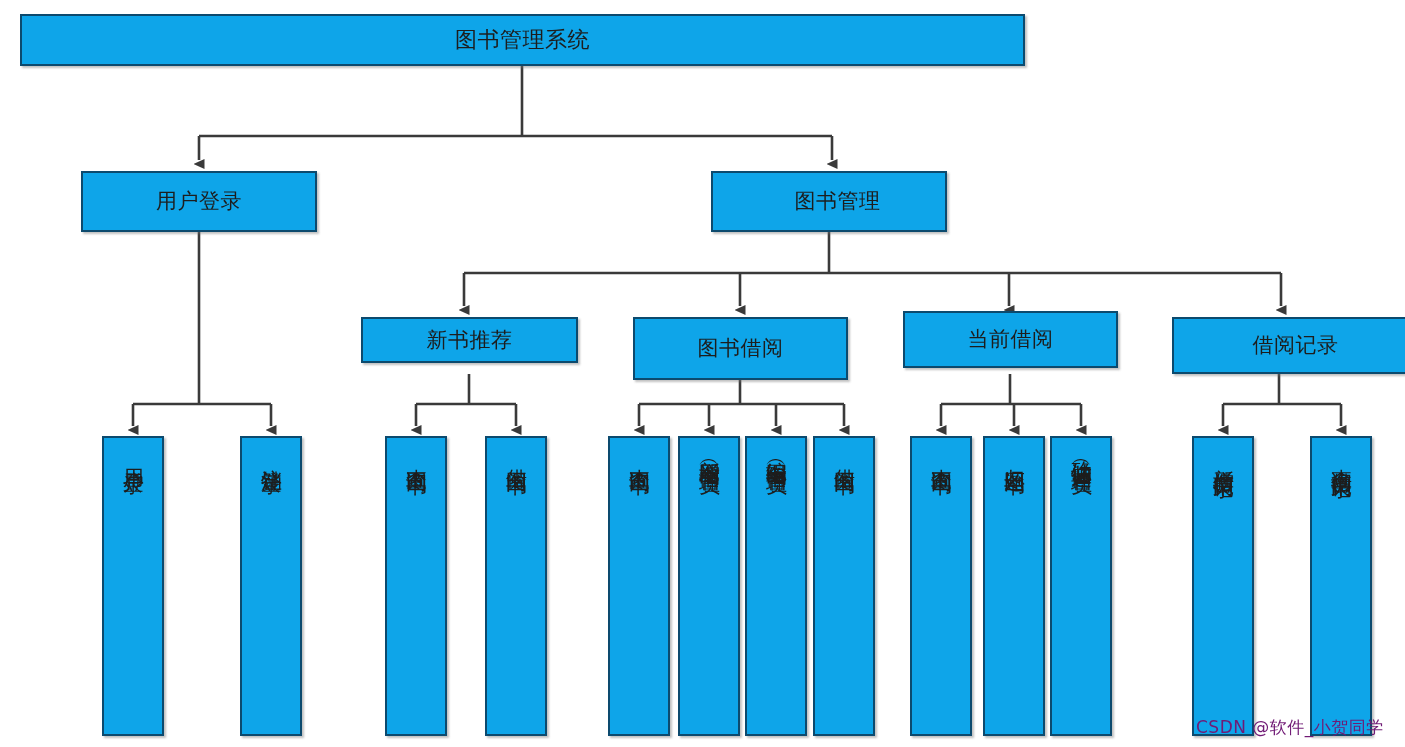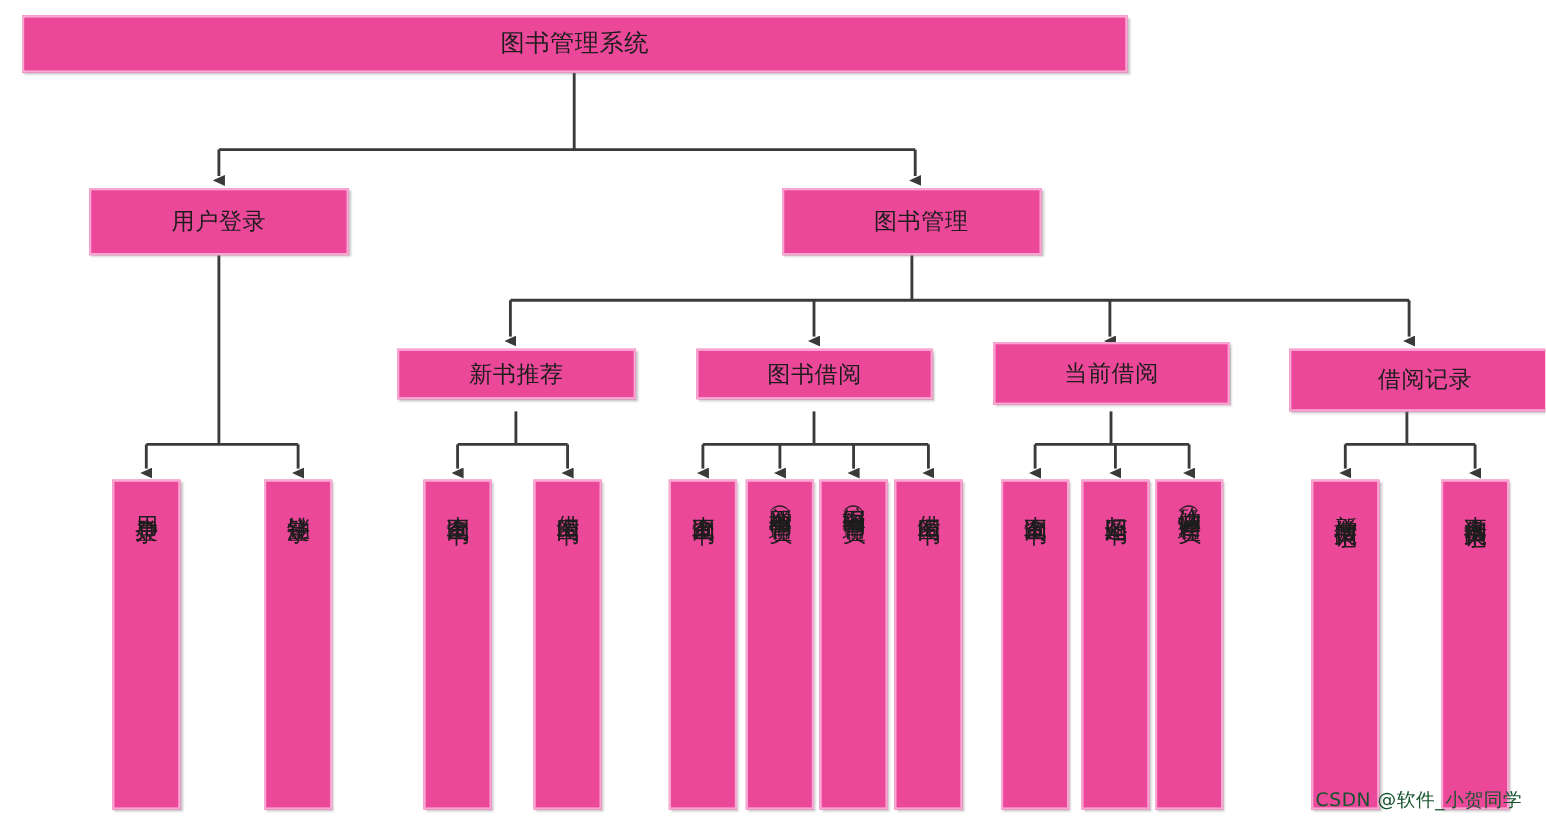--- a/index.html
+++ b/index.html
@@ -22,22 +22,22 @@
     position: absolute;
     left: 0;
     top: 0;
     width: 1405px;
     height: 747px;
     pointer-events: none;
   }
   .node {
     position: absolute;
     box-sizing: border-box;
-    background: #ec4899;
-    border: 2px solid #f9a8d4;
+    background: #0ea5e9;
+    border: 2px solid #0c4a6e;
     box-shadow: 2px 2px 2px rgba(120,120,120,0.45);
     display: flex;
     align-items: center;
     justify-content: center;
     color: #1d1d1d;
   }
   .node .label {
     font-size: 21px;
     line-height: 1.15;
     letter-spacing: 0.5px;
@@ -57,21 +57,21 @@
     letter-spacing: 2px;
     line-height: 1.0;
     white-space: nowrap;
   }
   .node.leaf.tall-text {
     padding-top: 6px;
   }
   .watermark {
     position: absolute;
     font-size: 17px;
-    color: #14532d;
+    color: #701a75;
     white-space: nowrap;
     letter-spacing: 0.5px;
   }
 </style>
 </head>
 <body>
 
 <div id="canvas">
 
   <svg class="wires" viewBox="0 0 1405 747" xmlns="http://www.w3.org/2000/svg">
@@ -131,21 +131,21 @@
   <div class="node" style="left: 81px; top: 171px; width: 236px; height: 61px;">
     <span class="label">用户登录</span>
   </div>
   <div class="node" style="left: 711px; top: 171px; width: 236px; height: 61px; padding-left: 17px;">
     <span class="label">图书管理</span>
   </div>
 
   <div class="node" style="left: 361px; top: 317px; width: 217px; height: 46px;">
     <span class="label">新书推荐</span>
   </div>
-  <div class="node" style="left: 633px; top: 317px; width: 215px; height: 46px;">
+  <div class="node" style="left: 633px; top: 317px; width: 215px; height: 63px;">
     <span class="label">图书借阅</span>
   </div>
   <div class="node" style="left: 903px; top: 311px; width: 215px; height: 57px;">
     <span class="label">当前借阅</span>
   </div>
   <div class="node" style="left: 1172px; top: 317px; width: 247px; height: 57px;">
     <span class="label">借阅记录</span>
   </div>
 
   <div class="node leaf" style="left: 102px; top: 436px; width: 62px; height: 300px;">

